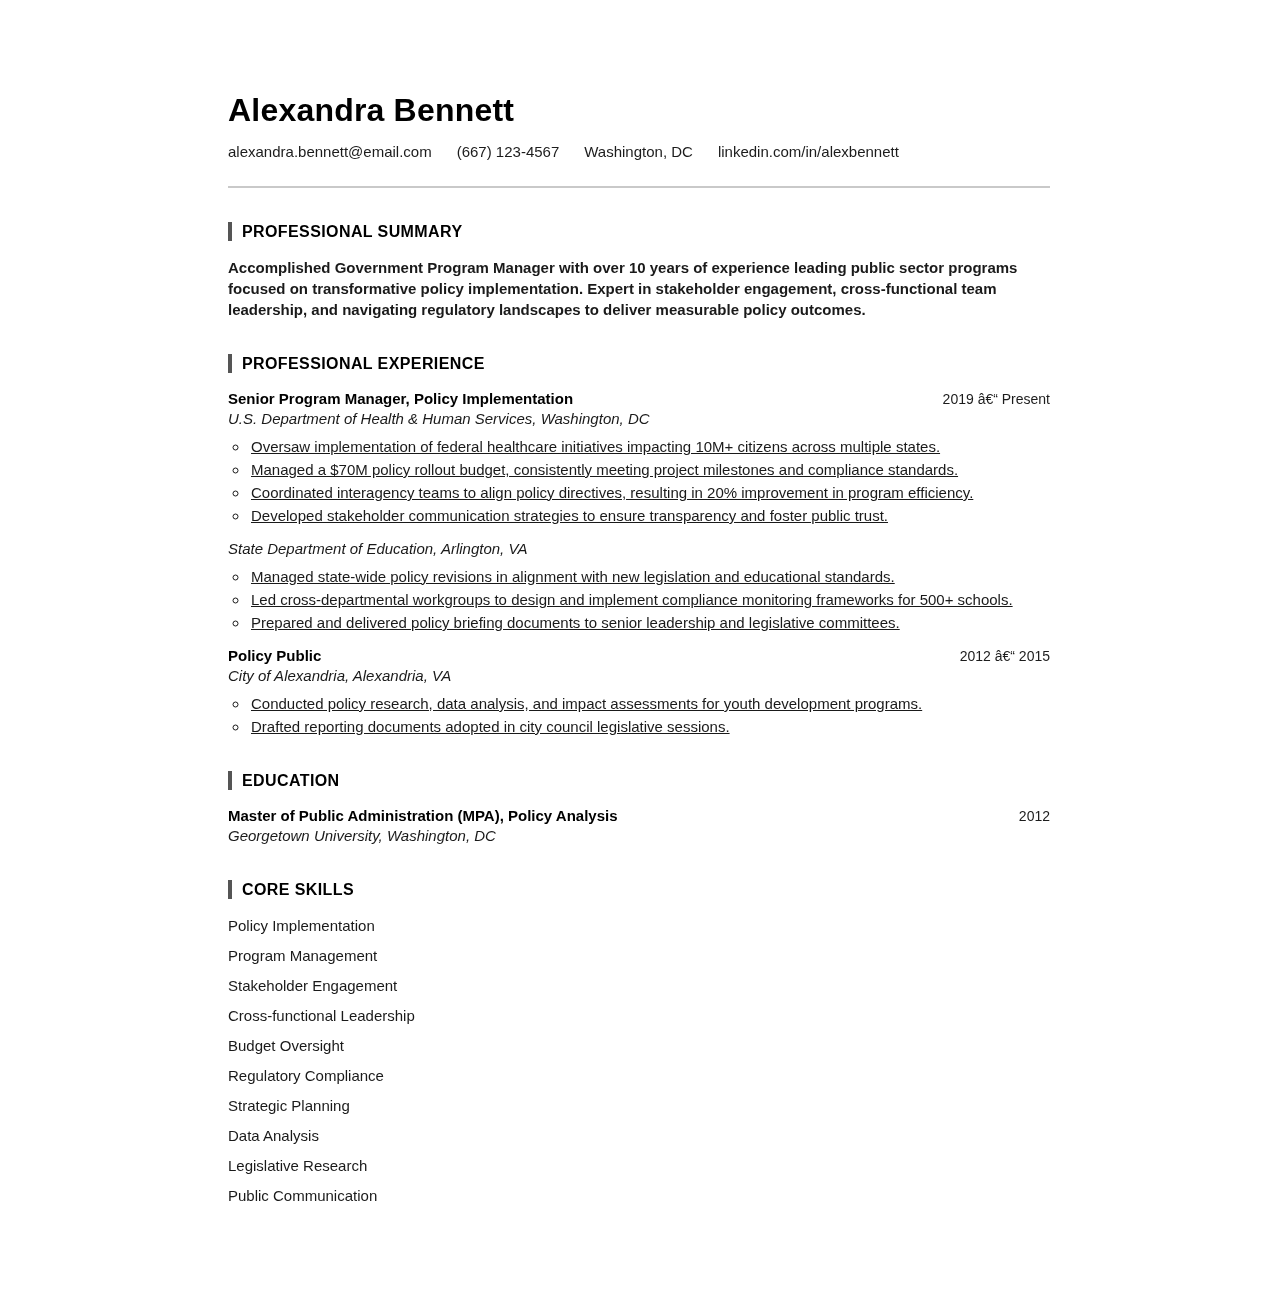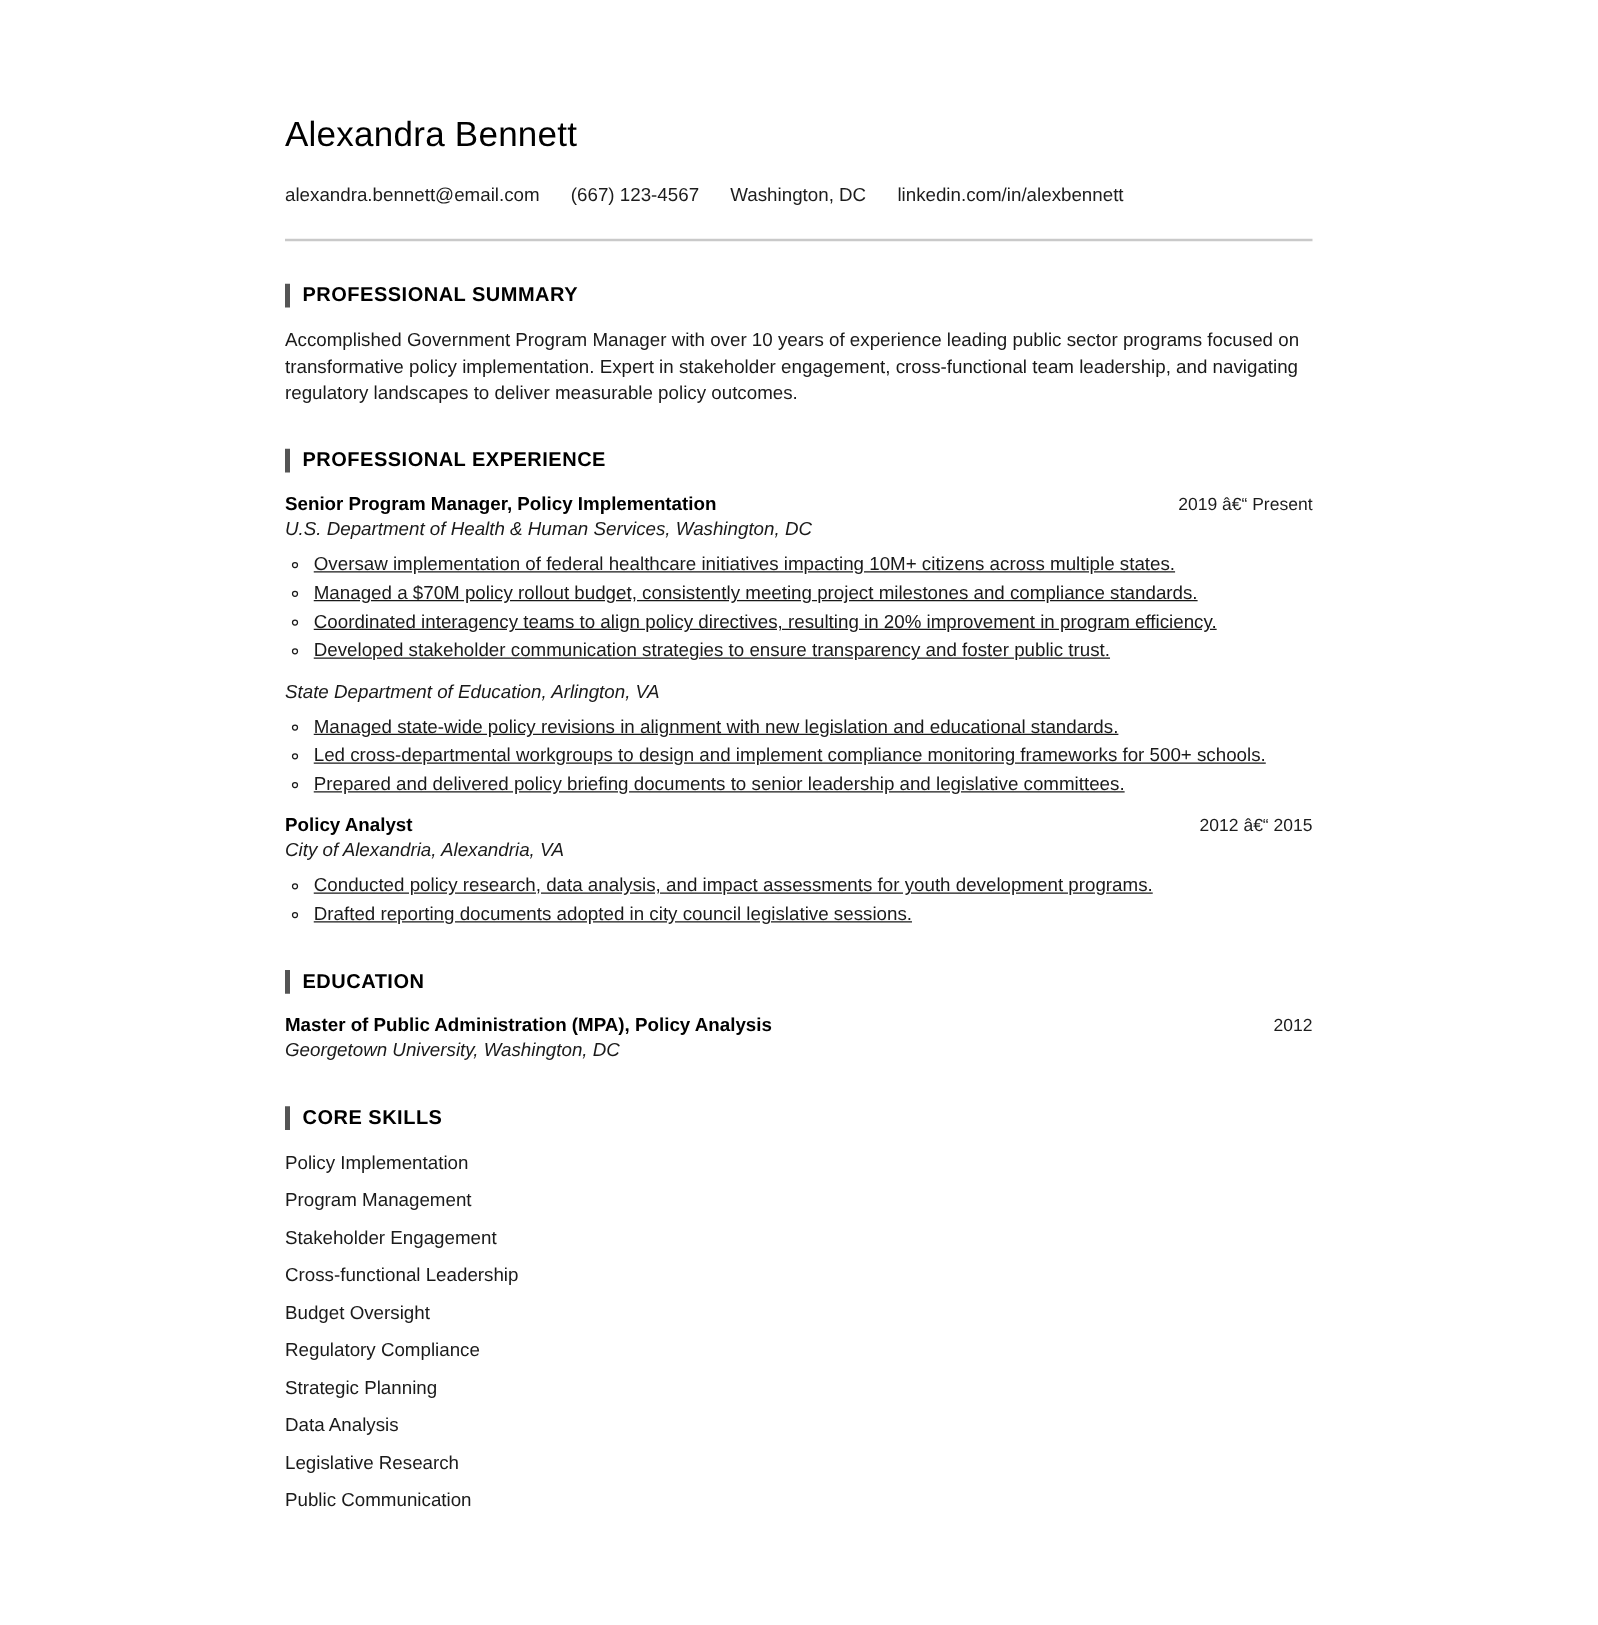--- a/index.html
+++ b/index.html
@@ -18,24 +18,24 @@
     height: 1300px;
     font-family: "Liberation Sans", sans-serif;
     color: var(--text);
   }
   .page {
     width: 822px;
     margin-left: 228px;
     padding-top: 92px;
   }
   h1.name {
-    font-size: 28px;
-    font-weight: normal;
+    font-size: 32px;
+    font-weight: bold;
     color: #000000;
-    margin: 0 0 24px 0;
+    margin: 0 0 14px 0;
     line-height: 1.15;
     letter-spacing: 0.2px;
   }
   .contact {
     display: flex;
     gap: 25px;
     font-size: 15px;
     color: #1c1c1c;
     white-space: nowrap;
   }
@@ -53,20 +53,21 @@
     letter-spacing: 0.4px;
     border-left: 4px solid var(--accent-bar);
     padding-left: 10px;
     line-height: 19px;
     margin: 34px 0 16px 0;
   }
   p.summary {
     font-size: 15px;
     line-height: 21px;
     margin: 0;
+    font-weight: bold;
   }
   .job { margin-bottom: 13px; }
   .row-head {
     display: flex;
     justify-content: space-between;
     align-items: baseline;
   }
   .row-head h3 {
     font-size: 15px;
     font-weight: bold;
@@ -150,21 +151,21 @@
       <div class="company">State Department of Education, Arlington, VA</div>
       <ul class="bullets">
         <li>Managed state-wide policy revisions in alignment with new legislation and educational standards.</li>
         <li>Led cross-departmental workgroups to design and implement compliance monitoring frameworks for 500+ schools.</li>
         <li>Prepared and delivered policy briefing documents to senior leadership and legislative committees.</li>
       </ul>
     </div>
 
     <div class="job">
       <div class="row-head">
-        <h3>Policy Analyst</h3>
+        <h3>Policy Public</h3>
         <span class="date">2012 â€“ 2015</span>
       </div>
       <div class="company">City of Alexandria, Alexandria, VA</div>
       <ul class="bullets">
         <li>Conducted policy research, data analysis, and impact assessments for youth development programs.</li>
         <li>Drafted reporting documents adopted in city council legislative sessions.</li>
       </ul>
     </div>
   </section>
 

